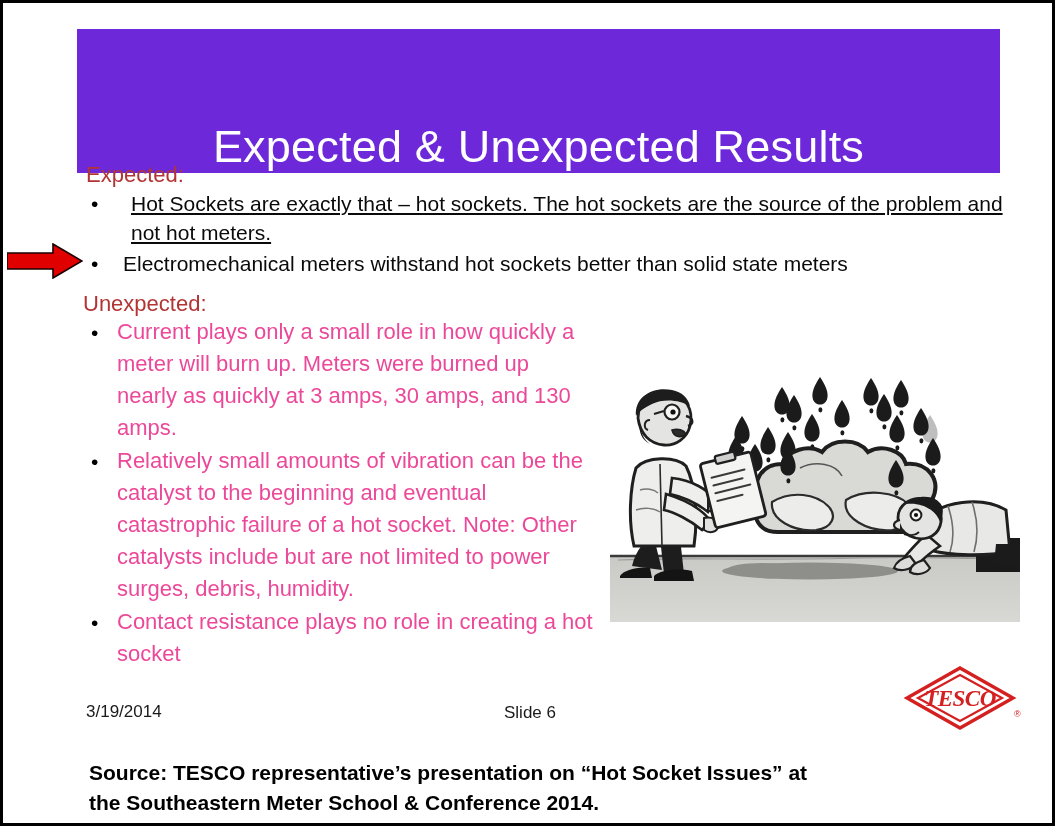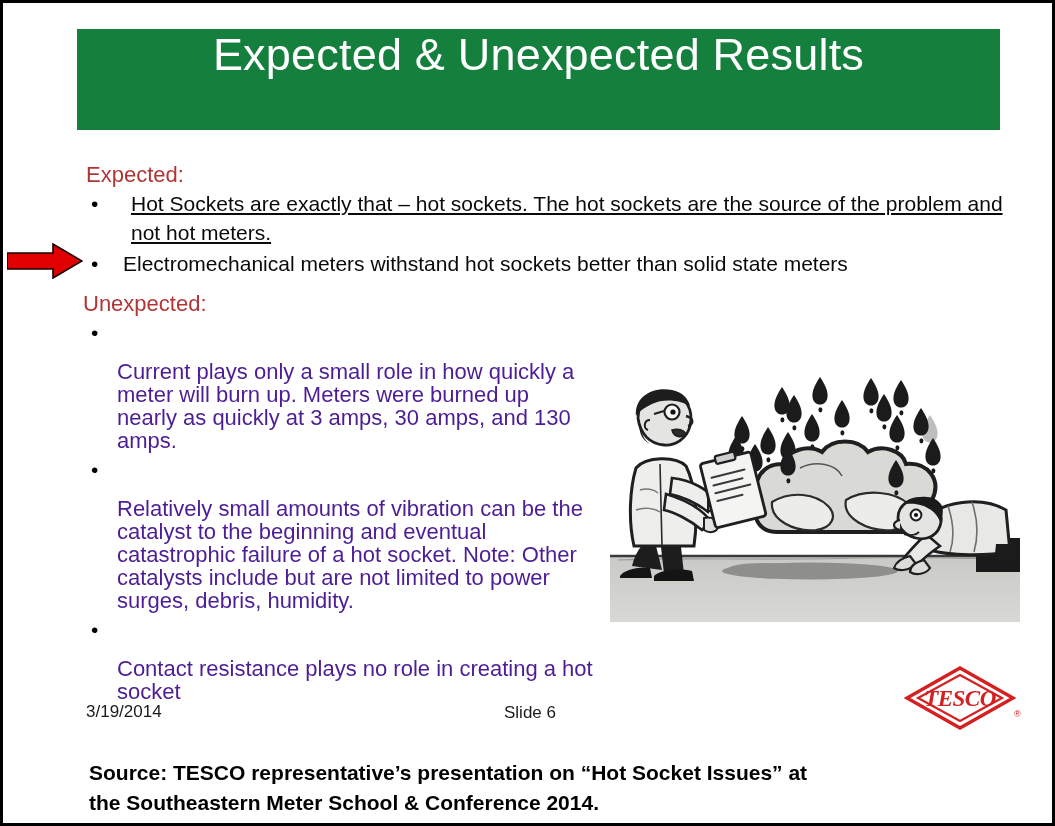--- a/index.html
+++ b/index.html
@@ -19,24 +19,24 @@
     border: 3px solid #000000;
     overflow: hidden;
   }
 
   
   .title-banner {
     position: absolute;
     left: 74px;
     top: 26px;
     width: 923px;
-    height: 101px;
-    background: #15803d;
+    height: 144px;
+    background: #6d28d9;
     display: flex;
-    align-items: flex-start;
+    align-items: flex-end;
     justify-content: center;
   }
   .title-text {
     color: #ffffff;
     font-size: 45px;
     font-weight: 400;
     letter-spacing: 0.2px;
     white-space: nowrap;
   }
 
@@ -98,23 +98,22 @@
     flex: 0 0 34px;
     font-size: 21px;
     line-height: 33px;
     color: #000;
     padding-left: 8px;
     box-sizing: border-box;
   }
   .unexp-row .btext {
     flex: 1 1 auto;
     font-size: 22px;
-    line-height: 23px;
-    color: #4c1d95;
-    margin-top: 44px;
+    line-height: 32px;
+    color: #ec4899;
   }
 
   
   .red-arrow {
     position: absolute;
     left: 4px;
     top: 240px;
     width: 76px;
     height: 36px;
   }

